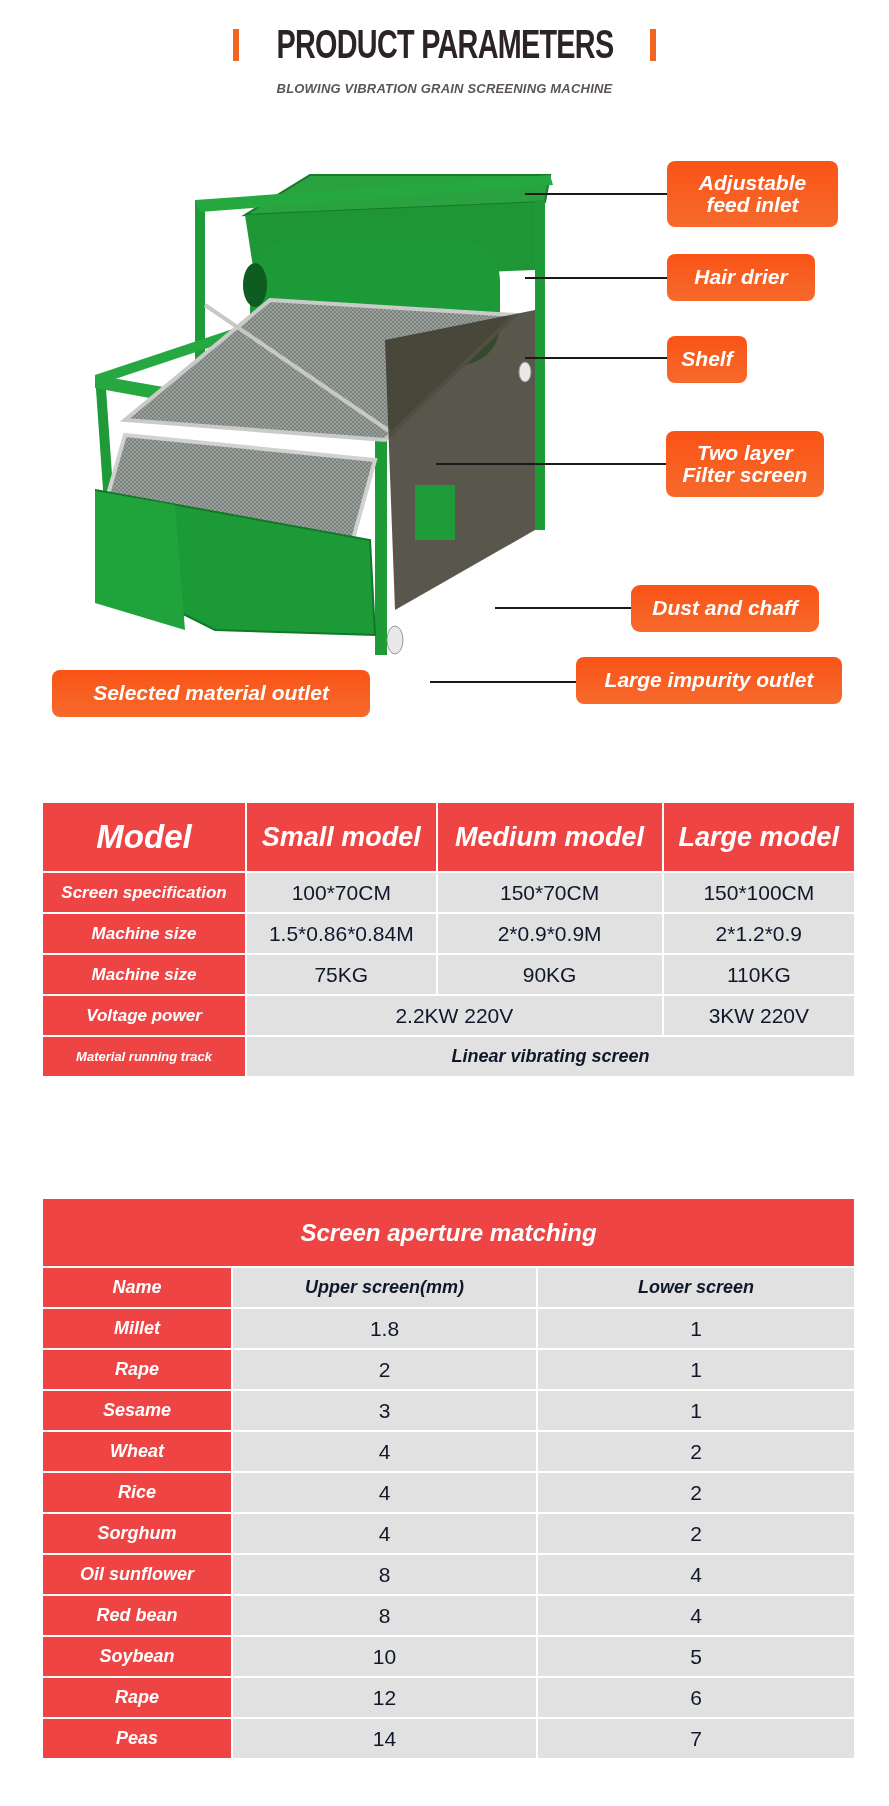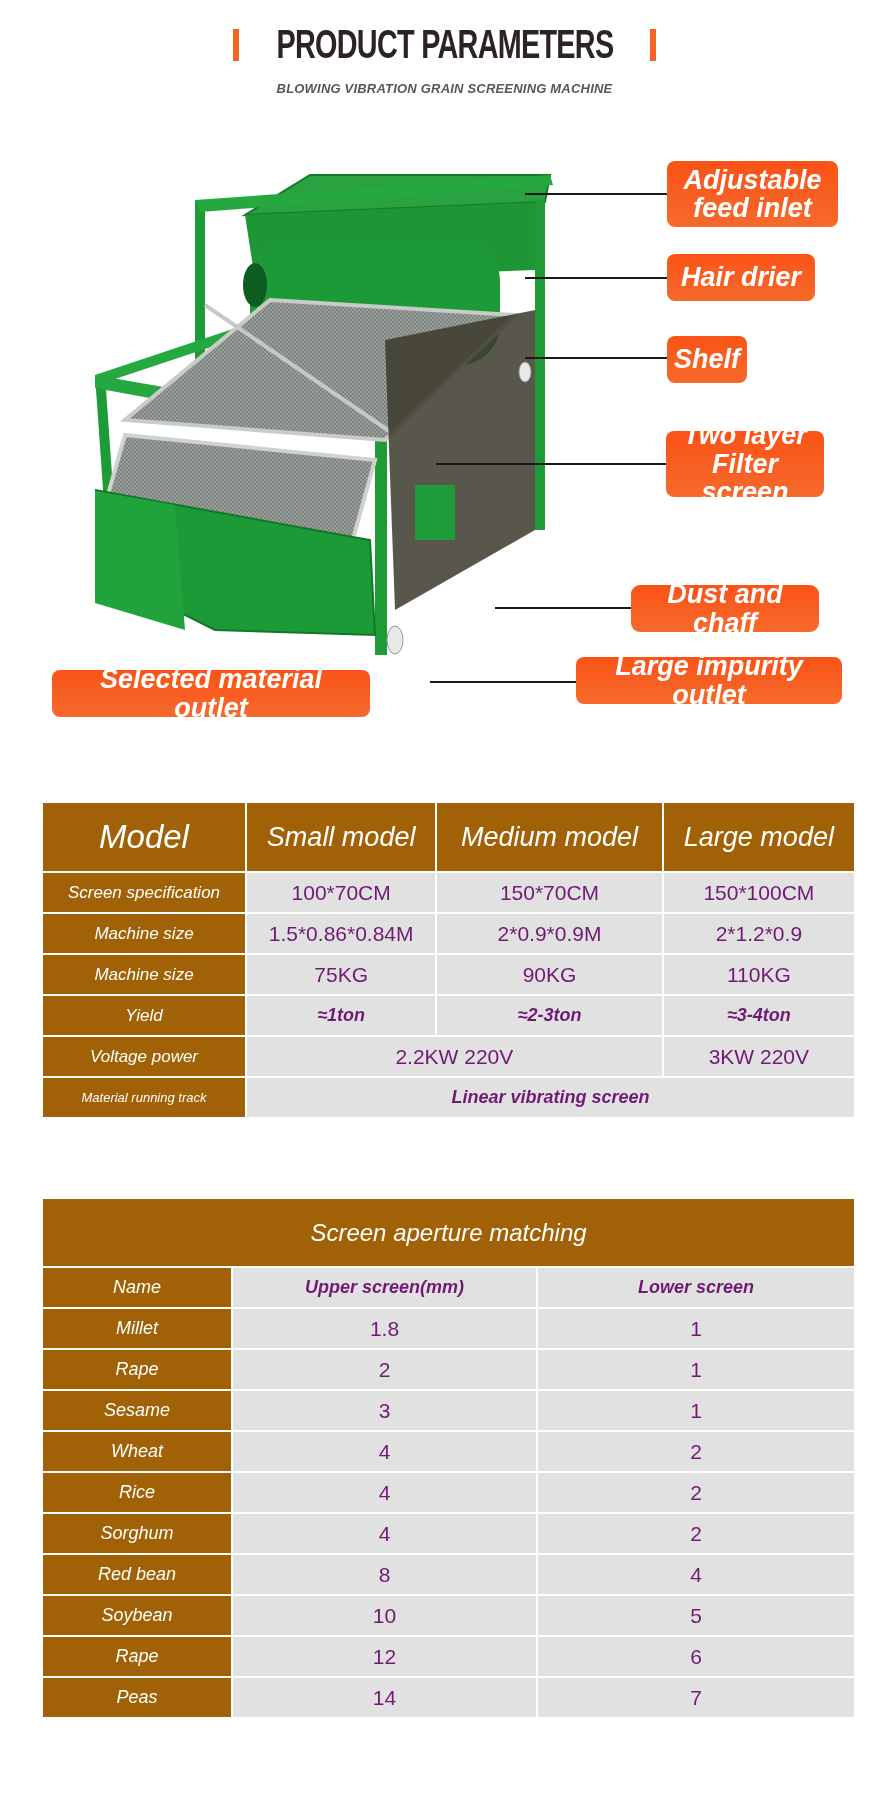--- a/index.html
+++ b/index.html
@@ -4,27 +4,27 @@
 <style>
   * { box-sizing: border-box; margin: 0; padding: 0; }
   body { width: 889px; height: 1806px; background: #ffffff; font-family: "Liberation Sans", sans-serif; position: relative; overflow: hidden; }
   .title-wrap { position: absolute; top: 22px; left: 0; width: 889px; text-align: center; }
   .title { display: inline-flex; align-items: center; gap: 22px; }
   .title .bar { width: 6px; height: 32px; background: #f26522; display: inline-block; }
   .title h1 { font-family: "Liberation Sans", sans-serif; font-weight: 900; font-size: 40px; letter-spacing: -1px; color: #2b2326; transform: scaleX(0.72); transform-origin: center; margin: 0 -50px; }
   .subtitle { margin-top: 14px; font-size: 13px; font-style: italic; font-weight: bold; color: #5b5558; letter-spacing: 0.2px; }
 
   .machine { position: absolute; left: 95px; top: 160px; width: 560px; height: 600px; }
-  .callout { position: absolute; background: linear-gradient(180deg, #fa5317 0%, #f66a2c 100%); color: #fff; font-style: italic; font-weight: bold; font-size: 27px; text-align: center; border-radius: 8px; display: flex; align-items: center; justify-content: center; line-height: 1.05; padding: 0 10px; }
+  .callout { position: absolute; background: linear-gradient(180deg, #fa5317 0%, #f66a2c 100%); color: #fff; font-style: italic; font-weight: bold; font-size: 21px; text-align: center; border-radius: 8px; display: flex; align-items: center; justify-content: center; line-height: 1.05; padding: 0 10px; }
   .leader { position: absolute; height: 2px; background: #1a1a1a; }
 
   table { border-collapse: separate; border-spacing: 2px; position: absolute; left: 41px; background: #fff; }
   td, th { text-align: center; vertical-align: middle; }
-  .hd { background: #a16207; color: #fff; font-style: italic; font-weight: normal; }
-  .cell { background: #e1e1e1; color: #701a75; font-size: 21px; }
+  .hd { background: #ef4444; color: #fff; font-style: italic; font-weight: bold; }
+  .cell { background: #e1e1e1; color: #0f172a; font-size: 21px; }
   .cell.it { font-style: italic; font-weight: bold; font-size: 18px; }
   #t1 { top: 801px; width: 815px; }
   #t1 .h-row td { height: 68px; font-size: 27px; }
   #t1 .h-row td.first { font-size: 33px; }
   #t1 .r td { height: 39px; }
   #t1 .r td.hd { font-size: 17px; width: 202px; }
   #t1 .r td.hd.small { font-size: 13px; }
   #t2 { top: 1197px; width: 815px; }
   #t2 .caption td { height: 67px; font-size: 24px; }
   #t2 .r td { height: 39px; }
@@ -130,26 +130,20 @@
     <td class="cell">2*0.9*0.9M</td>
     <td class="cell">2*1.2*0.9</td>
   </tr>
   <tr class="r">
     <td class="hd">Machine size</td>
     <td class="cell">75KG</td>
     <td class="cell">90KG</td>
     <td class="cell">110KG</td>
   </tr>
   <tr class="r">
-    <td class="hd">Yield</td>
-    <td class="cell it">≈1ton</td>
-    <td class="cell it">≈2-3ton</td>
-    <td class="cell it">≈3-4ton</td>
-  </tr>
-  <tr class="r">
     <td class="hd">Voltage power</td>
     <td class="cell" colspan="2">2.2KW 220V</td>
     <td class="cell">3KW 220V</td>
   </tr>
   <tr class="r">
     <td class="hd small">Material running track</td>
     <td class="cell it" colspan="3">Linear vibrating screen</td>
   </tr>
 </tbody>
   </table>
@@ -188,20 +182,25 @@
         <td class="hd">Rice</td>
         <td class="cell">4</td>
         <td class="cell">2</td>
       </tr>
   <tr class="r">
         <td class="hd">Sorghum</td>
         <td class="cell">4</td>
         <td class="cell">2</td>
       </tr>
   <tr class="r">
+        <td class="hd">Oil sunflower</td>
+        <td class="cell">8</td>
+        <td class="cell">4</td>
+      </tr>
+  <tr class="r">
         <td class="hd">Red bean</td>
         <td class="cell">8</td>
         <td class="cell">4</td>
       </tr>
   <tr class="r">
         <td class="hd">Soybean</td>
         <td class="cell">10</td>
         <td class="cell">5</td>
       </tr>
   <tr class="r">

